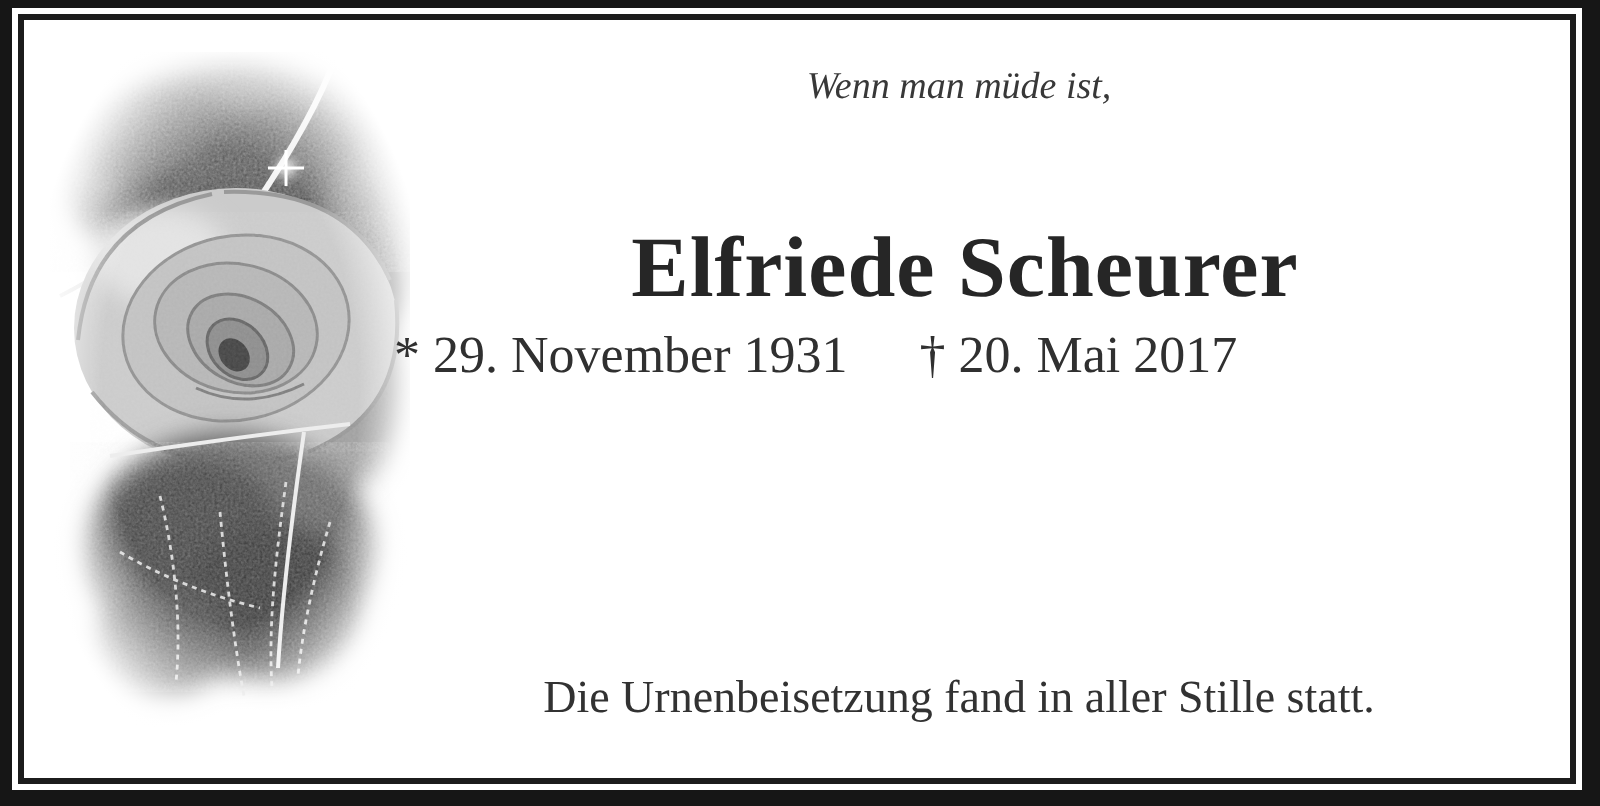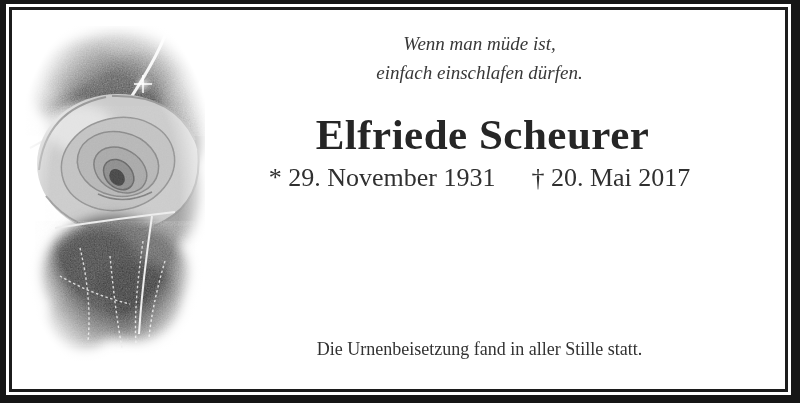--- a/index.html
+++ b/index.html
@@ -68,32 +68,31 @@
     line-height: 46px;
     letter-spacing: 0.5px;
     color: #262626;
   }
   .dates {
     top: 153px;
     font-size: 26px;
     line-height: 30px;
     color: #303030;
     display: flex;
-    justify-content: center;
     gap: 36px;
   }
   .mourners {
     top: 208px;
     font-size: 23px;
     line-height: 32px;
     color: #323232;
   }
   .closing {
     top: 324px;
-    font-size: 18px;
+    font-size: 23px;
     line-height: 30px;
     color: #323232;
   }
 </style>
 </head>
 <body>
 
 <div class="sheet">
   <div class="frame-white">
     <div class="frame-inner">
@@ -171,21 +170,20 @@
             <path d="M30,202 C70,196 115,190 150,186"></path>
           </g>
 
           <rect x="0" y="0" width="180" height="349" fill="url(#vigSvg)"></rect>
         </svg>
         <div class="vignette"></div>
       </div>
 
       <div class="text-col-abs quote">
         <div>Wenn man müde ist,</div>
-        <div>einfach einschlafen dürfen.</div>
       </div>
 
       <h1 class="text-col-abs name">Elfriede Scheurer</h1>
 
       <div class="text-col-abs dates">
         <span>* 29. November 1931</span>
         <span>† 20. Mai 2017</span>
       </div>
 
 

